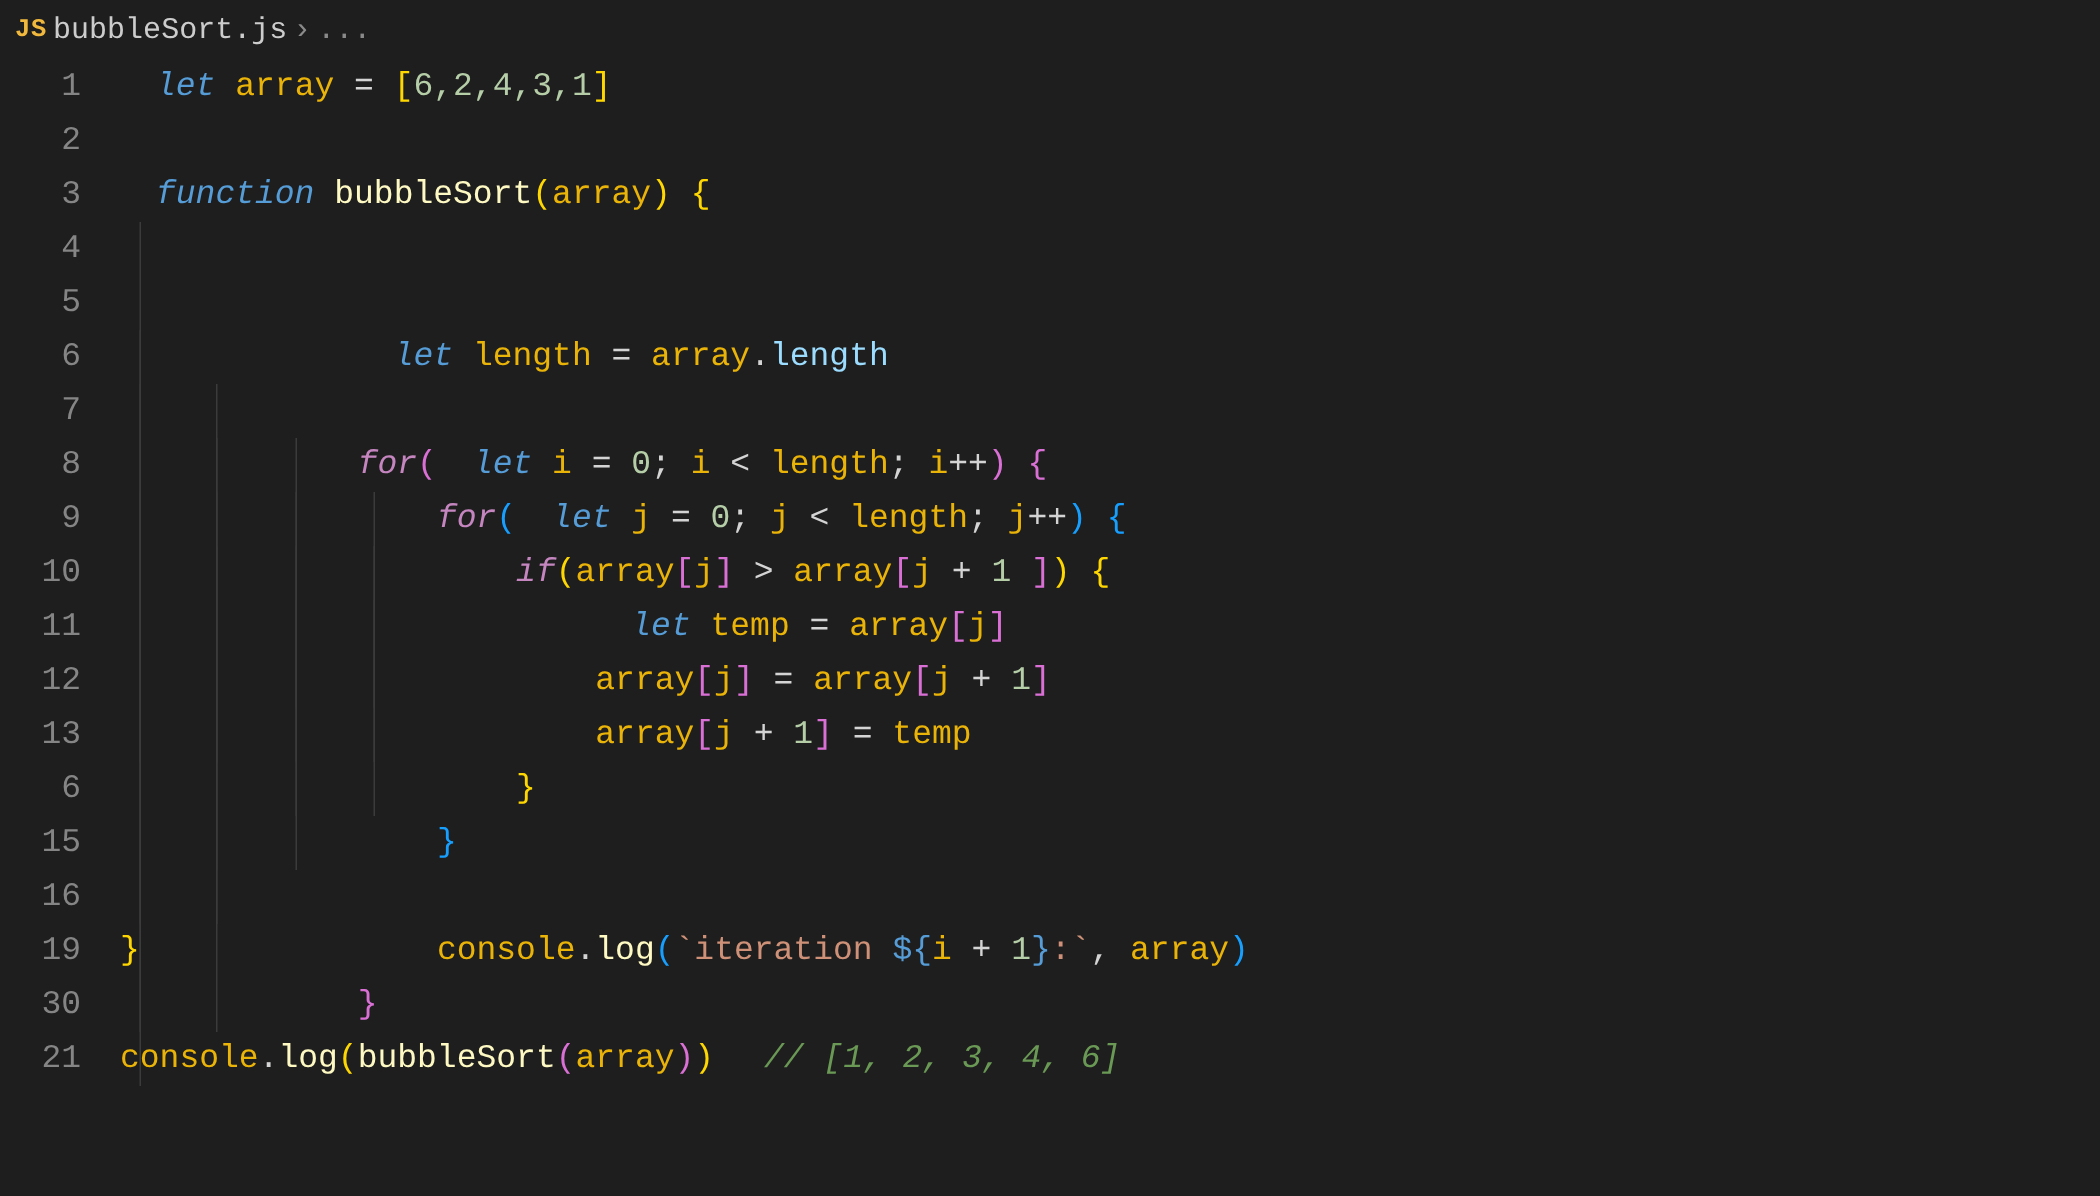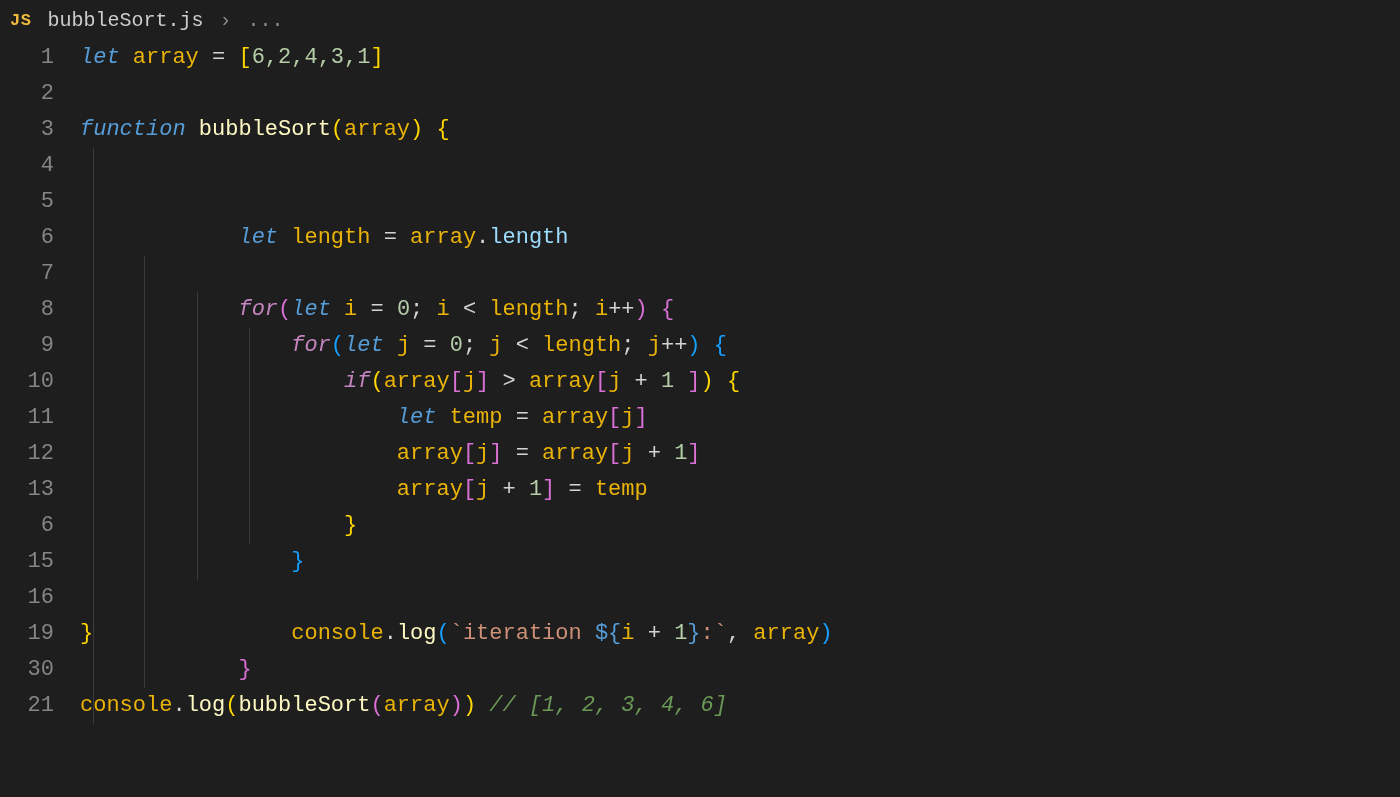--- a/index.html
+++ b/index.html
@@ -17,21 +17,21 @@
     height: 100%;
     background: #1e1e1e;
   }
   .breadcrumb {
     display: flex;
     align-items: center;
     height: 40px;
     padding: 0 10px;
     color: #cccccc;
     font-size: 20px;
-    gap: 16px;
+    gap: 4px;
   }
   .breadcrumb .js-badge {
     color: #f0b83d;
     font-weight: bold;
     letter-spacing: 0.5px;
     font-size: 17px;
   }
   .breadcrumb .chev {
     color: #8a8a8a;
   }
@@ -73,32 +73,32 @@
     position: absolute;
     top: 0;
     bottom: 0;
     width: 1px;
     background: #3b3b3b;
   }
   .code .content {
     position: relative;
   }
   
-  .kw   { color: #569cd6; font-style: italic; }        
+  .kw   { color: #569cd6; font-style: italic; margin-left: 24px; }        
   .kw2  { color: #c586c0; font-style: italic; }        
   .ident{ color: #eab308; }        
   .fn   { color: #fef9c3; }        
   .num  { color: #b5cea8; }        
   .op   { color: #d4d4d4; }        
   .punct{ color: #d4d4d4; }
   .gold { color: #ffd700; }
   .pink { color: #da70d6; }
   .blue { color: #179fff; }
   .str  { color: #ce9178; }        
-  .cmt  { color: #6a9955; font-style: italic; }
+  .cmt  { color: #6a9955; font-style: italic; margin-left: 20px; }
   .tplpunct { color: #569cd6; }
   .prop { color: #9cdcfe; }
 </style>
 </head>
 <body>
 
 <div class="editor">
 
   <div class="breadcrumb">
     <span class="js-badge">JS</span>

